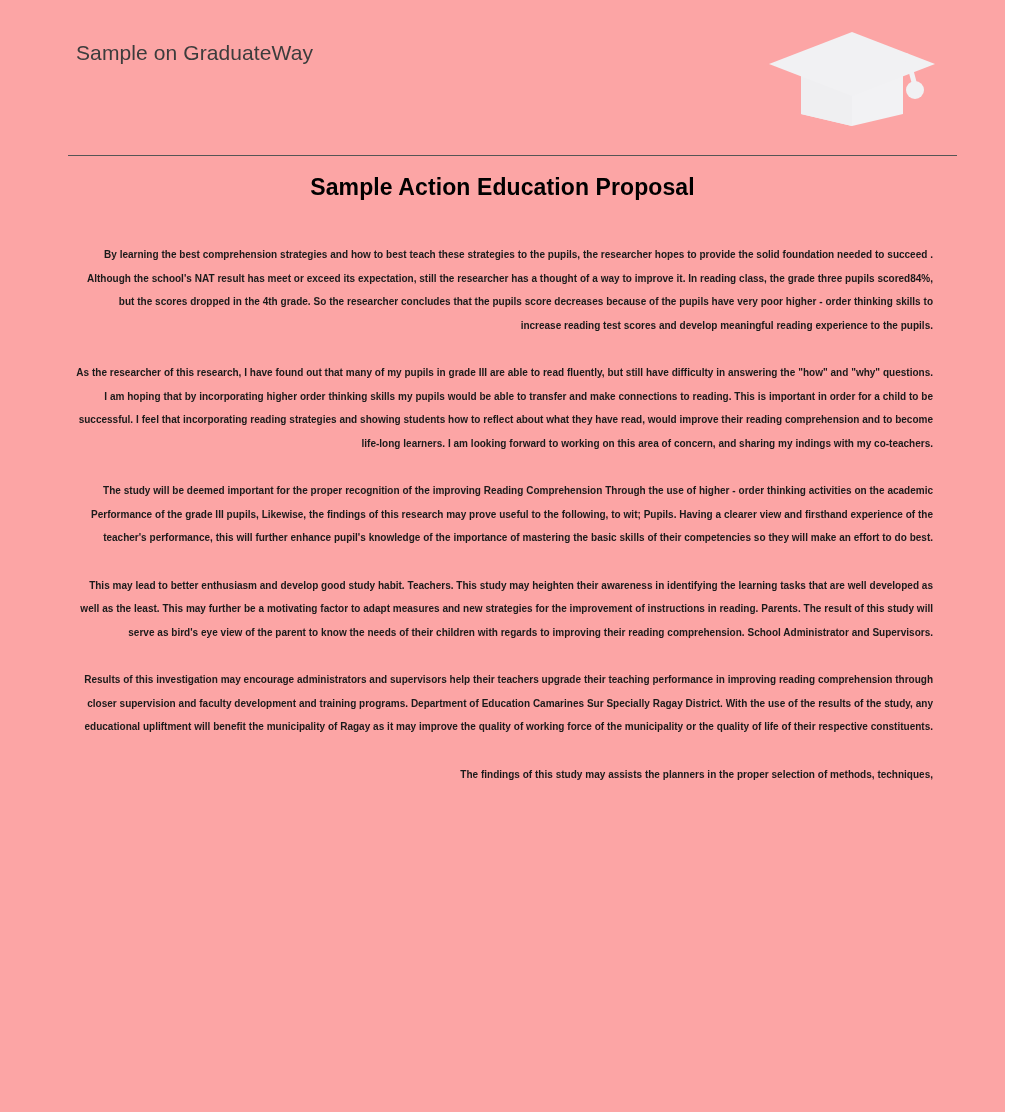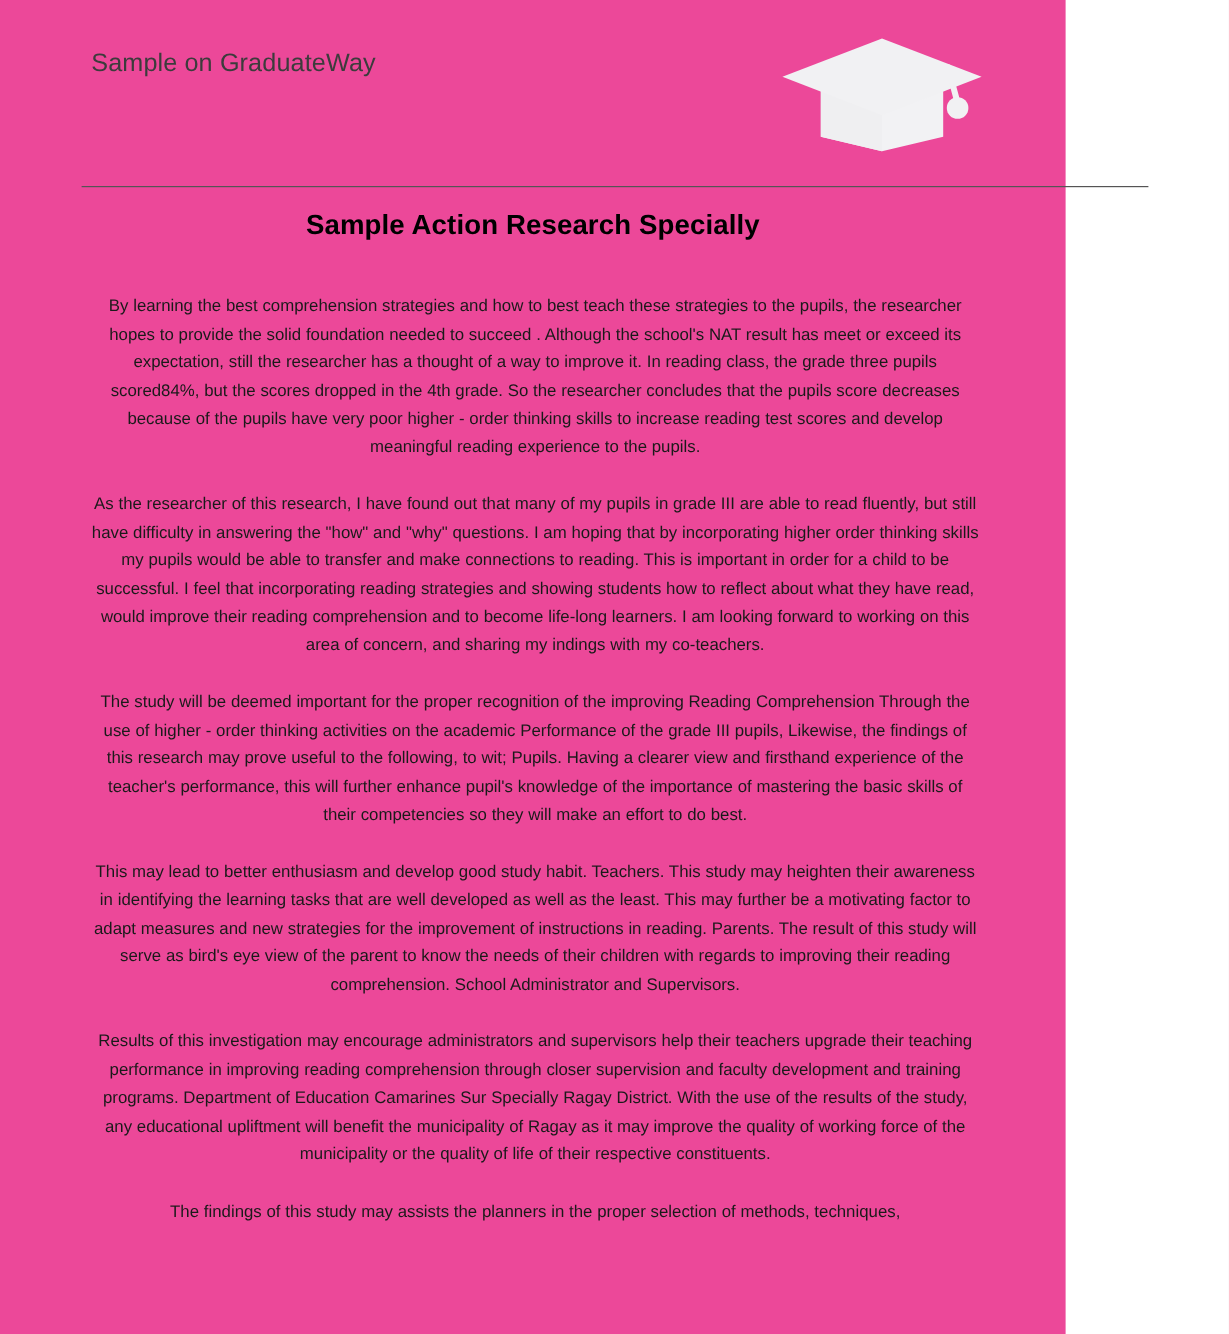--- a/index.html
+++ b/index.html
@@ -11,24 +11,24 @@
   body {
     width: 1024px;
     height: 1112px;
     overflow: hidden;
     font-family: "Liberation Sans", sans-serif;
     color: #1a1a1a;
   }
 
   .page {
     position: relative;
-    width: 888px;
+    width: 1005px;
     height: 1112px;
     box-sizing: border-box;
-    background: #ec4899;
+    background: #fca5a5;
   }
 
   
   .doc-header {
     position: relative;
     padding: 40px 68px 0 76px;
     height: 115px;
     box-sizing: border-box;
   }
 
@@ -93,25 +93,26 @@
   }
 
   
   .doc-body {
     padding: 0 72px 0 76px;
     margin-top: 41px;
   }
 
   .doc-body p {
     margin: 0 0 24px 0;
-    font-size: 14px;
+    font-size: 10px;
     line-height: 23.5px;
     color: #1a1a1a;
-    text-align: center;
+    text-align: right;
     word-spacing: 0.1px;
+    font-weight: bold;
   }
 
   .doc-body p:last-child {
     margin-bottom: 0;
   }
 </style>
 </head>
 <body>
 
 <div class="page">
@@ -131,21 +132,21 @@
       <path d="M95 10 L178 42 L95 74 L12 42 Z" fill="#f1f1f3"></path>
 
       <path d="M150 34 L157 60" stroke="#f1f1f3" stroke-width="5" stroke-linecap="round" fill="none"></path>
 
       <circle cx="158" cy="68" r="9" fill="#f1f1f3"></circle>
     </svg>
   </div>
 
   <div class="divider"></div>
 
-  <h1 class="doc-title">Sample Action Research Specially</h1>
+  <h1 class="doc-title">Sample Action Education Proposal</h1>
 
   <div class="doc-body">
     <p>By learning the best comprehension strategies and how to best teach these strategies to the pupils, the researcher hopes to provide the solid foundation needed to succeed . Although the school's NAT result has meet or exceed its expectation, still the researcher has a thought of a way to improve it. In reading class, the grade three pupils scored84%, but the scores dropped in the 4th grade. So the researcher concludes that the pupils score decreases because of the pupils have very poor higher - order thinking skills to increase reading test scores and develop meaningful reading experience to the pupils.</p>
     <p>As the researcher of this research, I have found out that many of my pupils in grade III are able to read fluently, but still have difficulty in answering the "how" and "why" questions. I am hoping that by incorporating higher order thinking skills my pupils would be able to transfer and make connections to reading. This is important in order for a child to be successful. I feel that incorporating reading strategies and showing students how to reflect about what they have read, would improve their reading comprehension and to become life-long learners. I am looking forward to working on this area of concern, and sharing my indings with my co-teachers.</p>
     <p>The study will be deemed important for the proper recognition of the improving Reading Comprehension Through the use of higher - order thinking activities on the academic Performance of the grade III pupils, Likewise, the findings of this research may prove useful to the following, to wit; Pupils. Having a clearer view and firsthand experience of the teacher's performance, this will further enhance pupil's knowledge of the importance of mastering the basic skills of their competencies so they will make an effort to do best.</p>
     <p>This may lead to better enthusiasm and develop good study habit. Teachers. This study may heighten their awareness in identifying the learning tasks that are well developed as well as the least. This may further be a motivating factor to adapt measures and new strategies for the improvement of instructions in reading. Parents. The result of this study will serve as bird's eye view of the parent to know the needs of their children with regards to improving their reading comprehension. School Administrator and Supervisors.</p>
     <p>Results of this investigation may encourage administrators and supervisors help their teachers upgrade their teaching performance in improving reading comprehension through closer supervision and faculty development and training programs. Department of Education Camarines Sur Specially Ragay District. With the use of the results of the study, any educational upliftment will benefit the municipality of Ragay as it may improve the quality of working force of the municipality or the quality of life of their respective constituents.</p>
     <p>The findings of this study may assists the planners in the proper selection of methods, techniques,</p>
   </div>
 

